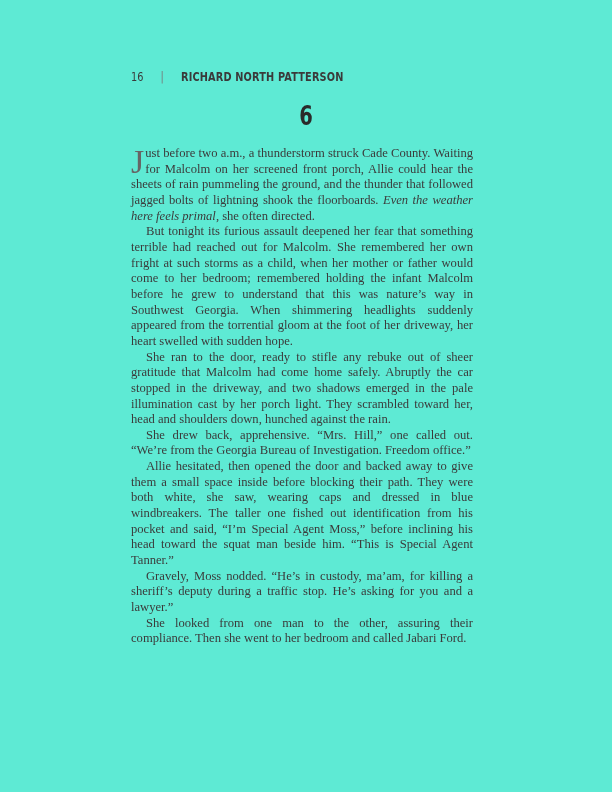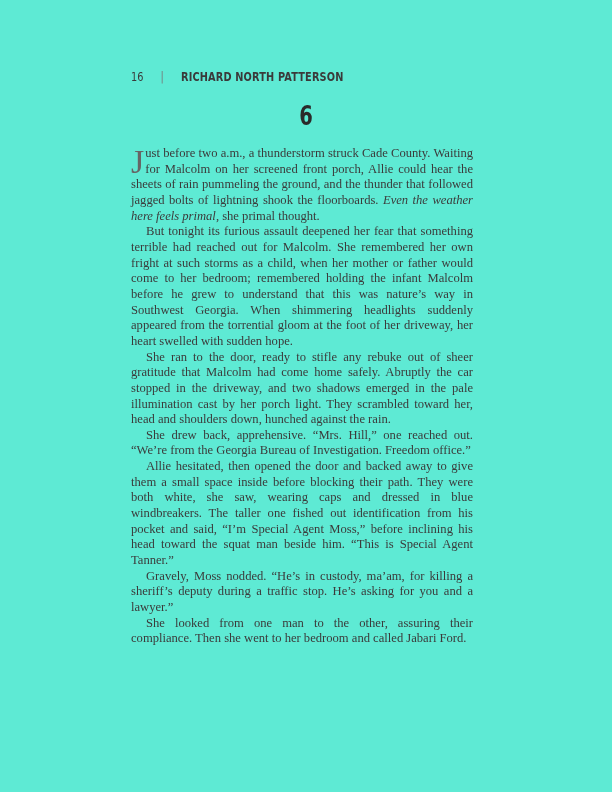--- a/index.html
+++ b/index.html
@@ -43,21 +43,21 @@
     <span class="pnum">16</span>
     <span class="sep">|</span>
     <span class="author">RICHARD NORTH PATTERSON</span>
   </div>
 
   <div class="chapter-num">
     <span>6</span>
   </div>
 
   <div class="body-text">
-    <p class="first"><span class="dropcap">J</span><span>ust before two a.m., a thunderstorm struck Cade County. Waiting for Malcolm on her screened front porch, Allie could hear the sheets of rain pummeling the ground, and the thunder that followed jagged bolts of lightning shook the floorboards. </span><em>Even the weather here feels primal</em><span>, she primal thought.</span></p>
+    <p class="first"><span class="dropcap">J</span><span>ust before two a.m., a thunderstorm struck Cade County. Waiting for Malcolm on her screened front porch, Allie could hear the sheets of rain pummeling the ground, and the thunder that followed jagged bolts of lightning shook the floorboards. </span><em>Even the weather here feels primal</em><span>, she often directed.</span></p>
     <p>But tonight its furious assault deepened her fear that something terrible had reached out for Malcolm. She remembered her own fright at such storms as a child, when her mother or father would come to her bedroom; remembered holding the infant Malcolm before he grew to understand that this was nature’s way in Southwest Georgia. When shim­mering headlights suddenly appeared from the torrential gloom at the foot of her driveway, her heart swelled with sudden hope.</p>
     <p>She ran to the door, ready to stifle any rebuke out of sheer gratitude that Malcolm had come home safely. Abruptly the car stopped in the driveway, and two shadows emerged in the pale illumination cast by her porch light. They scrambled toward her, head and shoulders down, hunched against the rain.</p>
-    <p>She drew back, apprehensive. “Mrs. Hill,” one reached out. “We’re from the Georgia Bureau of Investigation. Freedom office.”</p>
+    <p>She drew back, apprehensive. “Mrs. Hill,” one called out. “We’re from the Georgia Bureau of Investigation. Freedom office.”</p>
     <p>Allie hesitated, then opened the door and backed away to give them a small space inside before blocking their path. They were both white, she saw, wearing caps and dressed in blue windbreakers. The taller one fished out identification from his pocket and said, “I’m Special Agent Moss,” before inclining his head toward the squat man beside him. “This is Special Agent Tanner.”</p>
     <p>Gravely, Moss nodded. “He’s in custody, ma’am, for killing a sheriff’s deputy during a traffic stop. He’s asking for you and a lawyer.”</p>
     <p>She looked from one man to the other, assuring their compliance. Then she went to her bedroom and called Jabari Ford.</p>
   </div>
 </div>
 
 </body></html>

